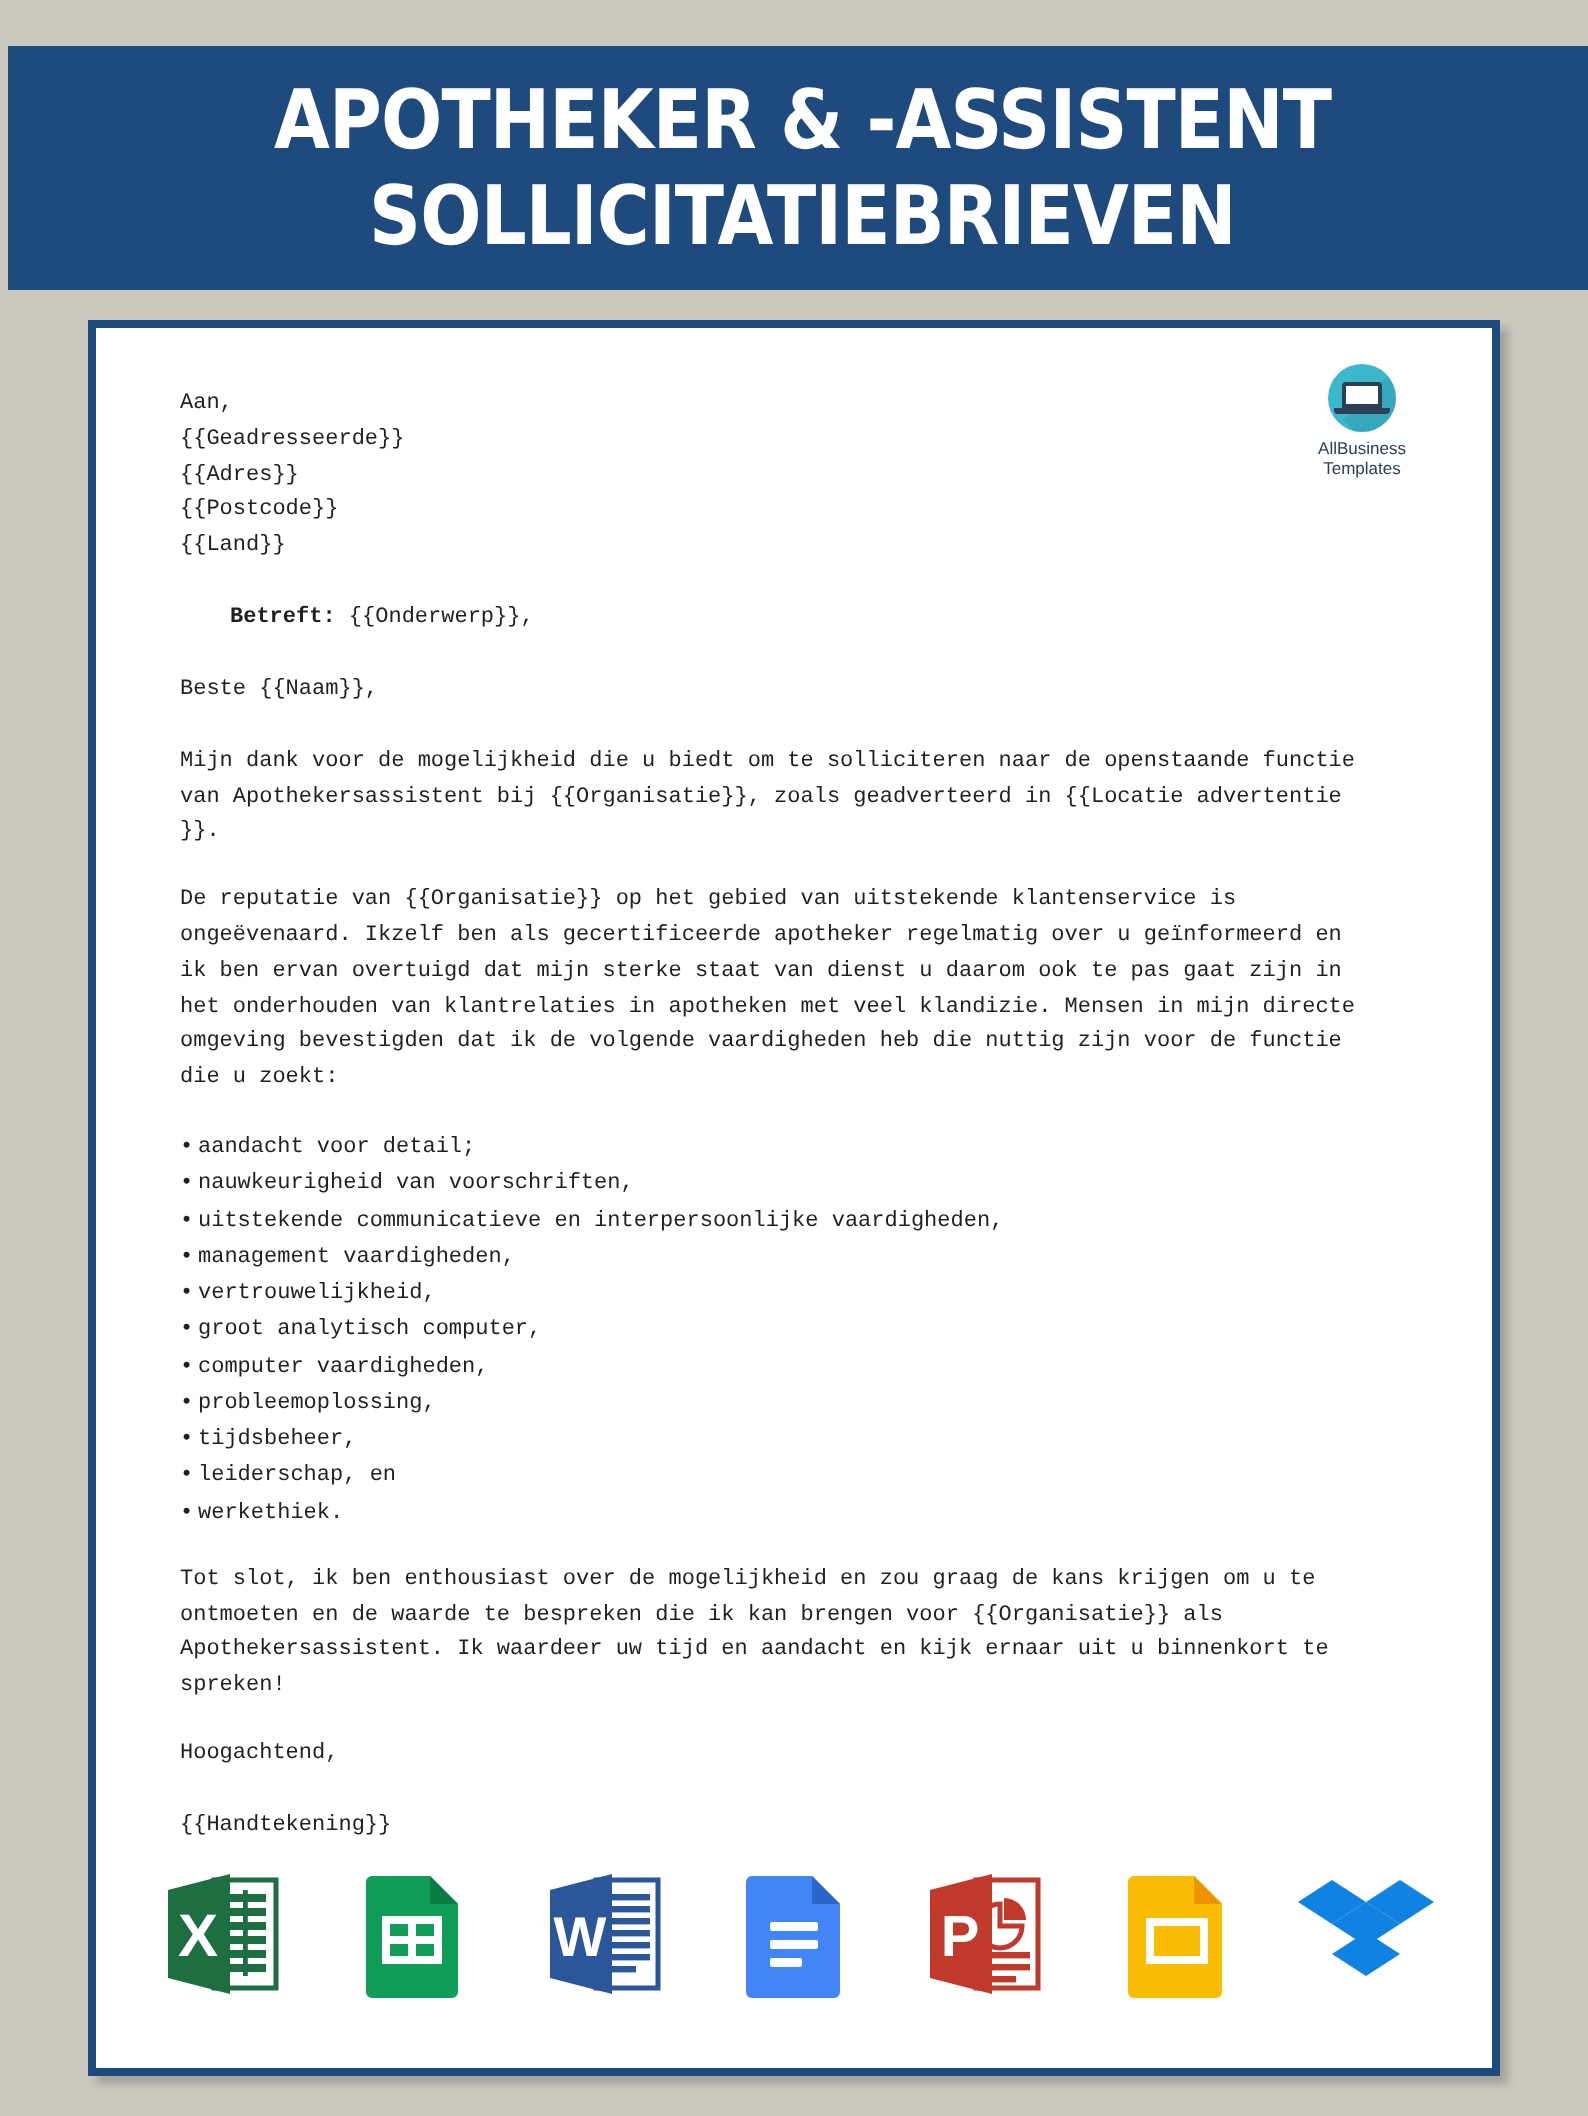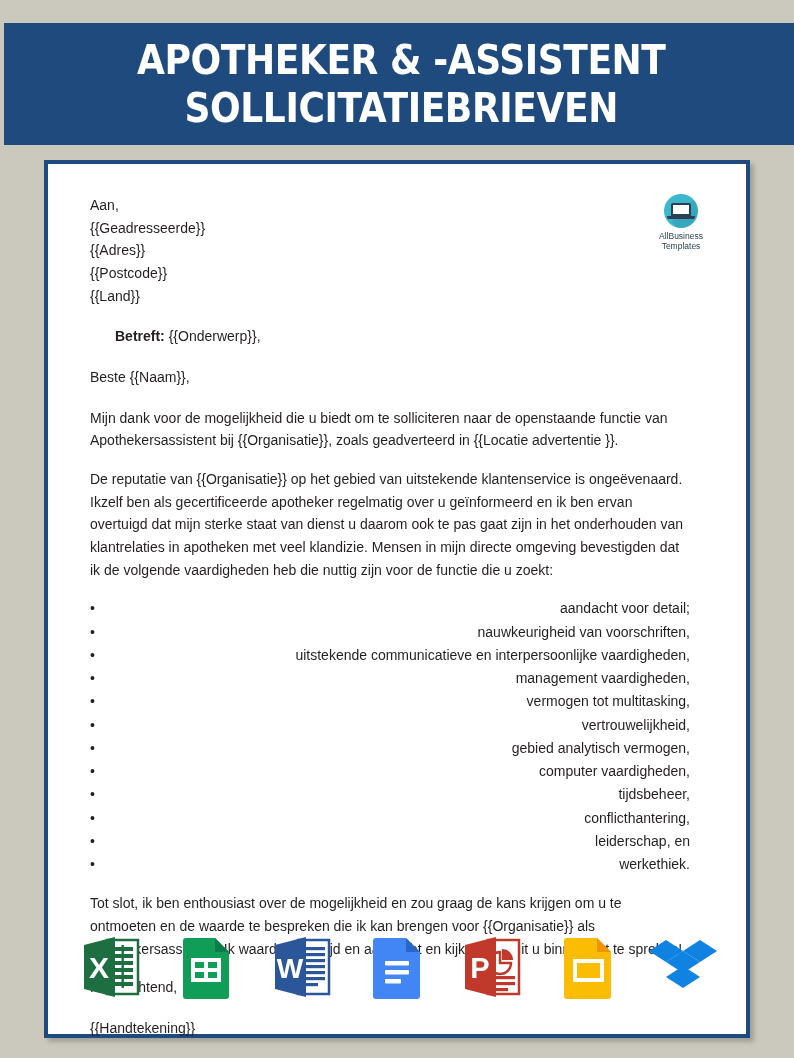--- a/index.html
+++ b/index.html
@@ -67,21 +67,21 @@
     right: 0;
     bottom: 0;
     padding: 30px 40px 0 42px;
     box-sizing: border-box;
   }
 
   
   .logo {
     position: absolute;
     right: 22px;
-    top: 30px;
+    top: 18px;
     width: 86px;
     text-align: center;
   }
   .logo-circle {
     width: 34px;
     height: 34px;
     border-radius: 50%;
     background: #3cb8cd;
     margin: 0 auto 3px auto;
     position: relative;
@@ -125,36 +125,35 @@
   .logo-text {
     font-family: "Liberation Sans", sans-serif;
     font-size: 8.5px;
     color: #2c3f54;
     line-height: 1.22;
     font-weight: normal;
   }
 
   
   .letter {
-    font-family: Liberation Sans, sans-serif;
-    font-size: 14px;
+    font-family: Liberation Mono, monospace;
+    font-size: 11px;
     color: #231f20;
     line-height: 1.62;
     width: 600px;
   }
   .letter .addr-line { white-space: nowrap; }
   .gap-lg { height: 18px; }
   .gap-md { height: 16px; }
   .bold { font-weight: bold; padding-left: 25px; }
   .para { margin: 0; }
   .bullets {
     margin: 0;
     padding: 0;
     list-style: none;
-    text-align: right;
   }
   .bullets li {
     margin: 0;
     padding-left: 9px;
     position: relative;
     line-height: 1.66;
   }
   .bullets li:before {
     content: "\2022";
     position: absolute;
@@ -236,26 +235,25 @@
 
       <p class="para">De reputatie van {{Organisatie}} op het gebied van uitstekende klantenservice is ongeëvenaard. Ikzelf ben als gecertificeerde apotheker regelmatig over u geïnformeerd en ik ben ervan overtuigd dat mijn sterke staat van dienst u daarom ook te pas gaat zijn in het onderhouden van klantrelaties in apotheken met veel klandizie. Mensen in mijn directe omgeving bevestigden dat ik de volgende vaardigheden heb die nuttig zijn voor de functie die u zoekt:</p>
 
       <div class="gap-md"></div>
 
       <ul class="bullets">
         <li>aandacht voor detail;</li>
         <li>nauwkeurigheid van voorschriften,</li>
         <li>uitstekende communicatieve en interpersoonlijke vaardigheden,</li>
         <li>management vaardigheden,</li>
-        <li>vermogen tot multitasking,</li>
         <li>vertrouwelijkheid,</li>
-        <li>gebied analytisch vermogen,</li>
+        <li>groot analytisch computer,</li>
         <li>computer vaardigheden,</li>
+        <li>probleemoplossing,</li>
         <li>tijdsbeheer,</li>
-        <li>conflicthantering,</li>
         <li>leiderschap, en</li>
         <li>werkethiek.</li>
       </ul>
 
       <div class="gap-md"></div>
 
       <p class="para">Tot slot, ik ben enthousiast over de mogelijkheid en zou graag de kans krijgen om u te ontmoeten en de waarde te bespreken die ik kan brengen voor {{Organisatie}} als Apothekersassistent. Ik waardeer uw tijd en aandacht en kijk ernaar uit u binnenkort te spreken!</p>
 
       <div class="gap-md"></div>
 

